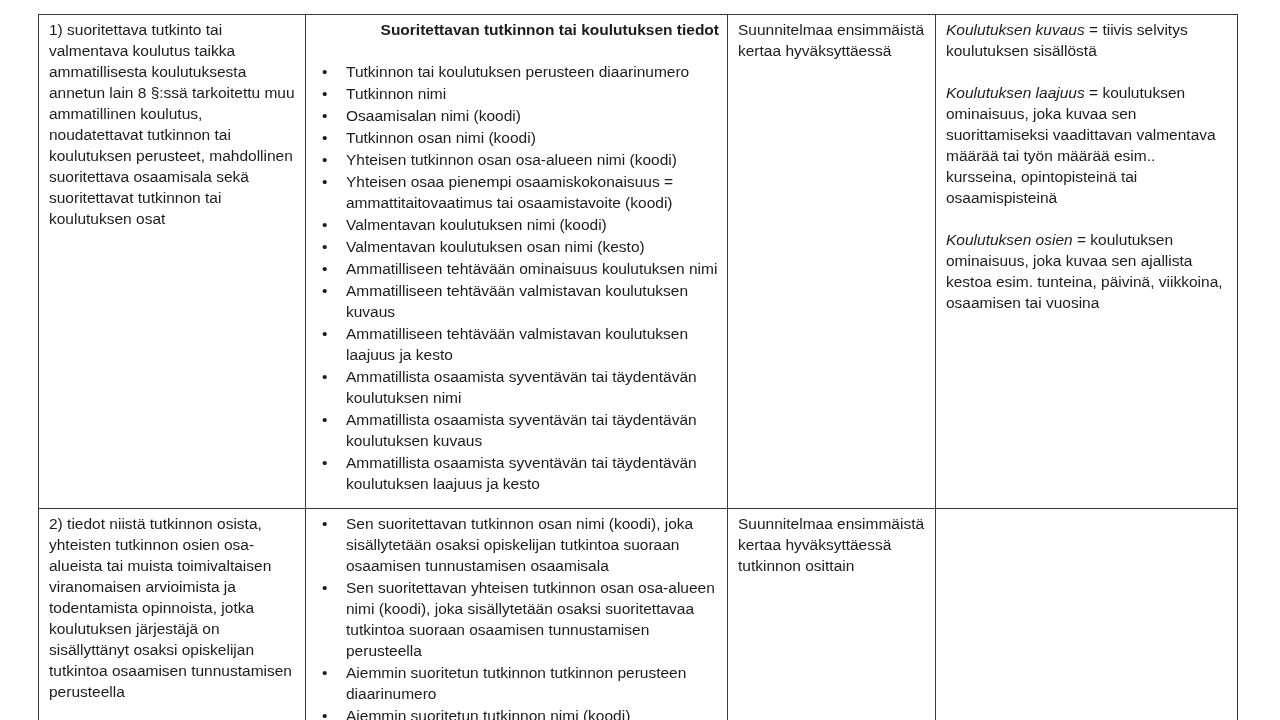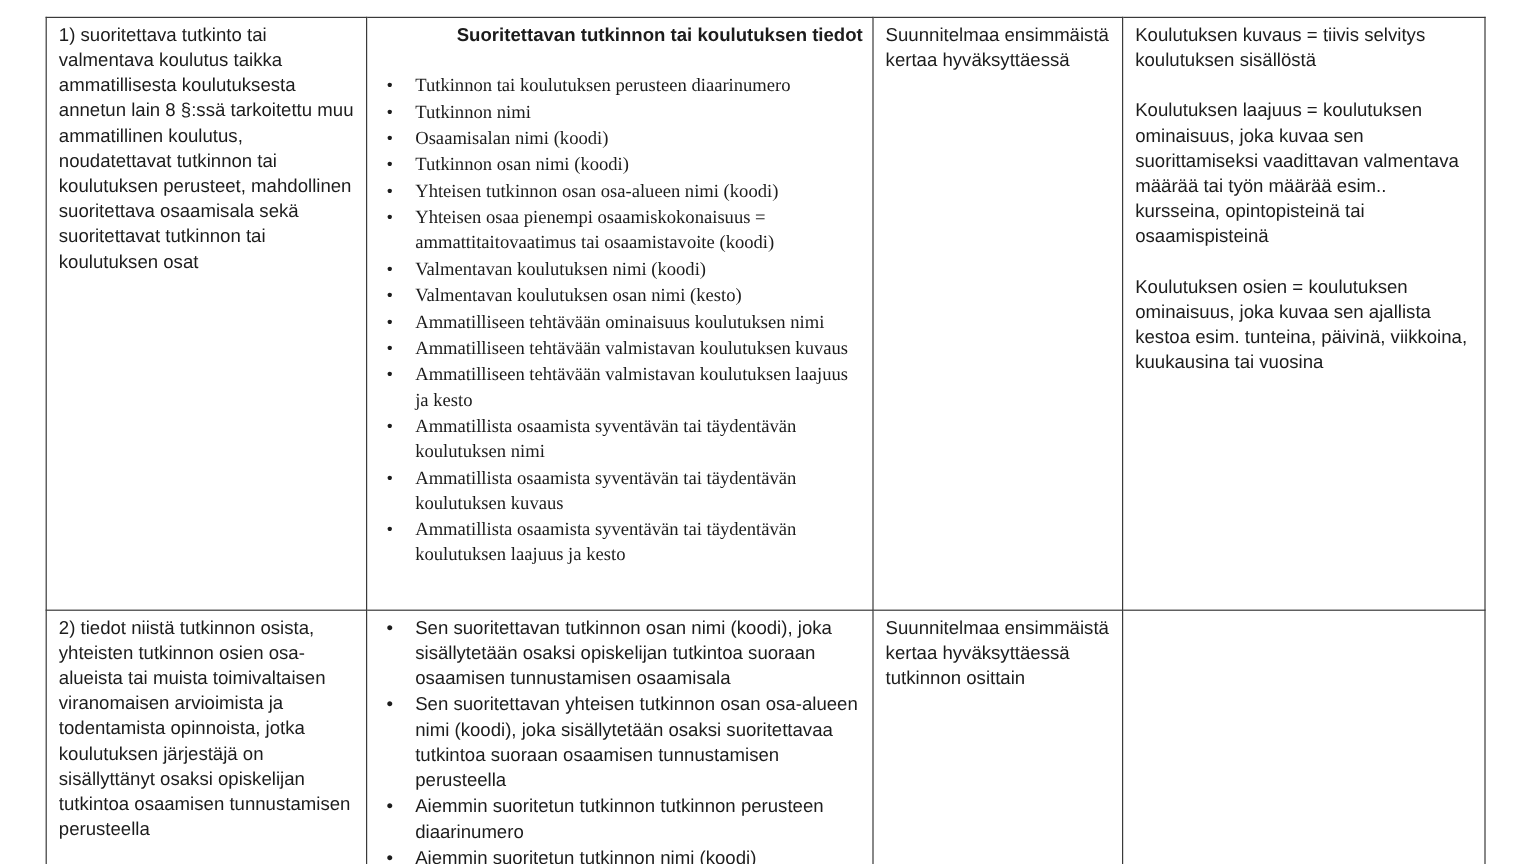--- a/index.html
+++ b/index.html
@@ -25,36 +25,36 @@
     padding: 4px 8px 4px 10px;
     overflow: hidden;
   }
   tr.row-1 td { height: 494px; }
   tr.row-2 td { height: 400px; }
   .cell-heading { font-weight: bold; text-align: right; }
   ul.bullet-list {
     list-style: none;
     margin: 0; padding: 0;
   }
-  ul.bullet-list.gap-top { margin-top: 21px; font-family: Liberation Serif, serif; }
+  ul.bullet-list.gap-top { margin-top: 21px; }
   ul.bullet-list li {
     position: relative;
     padding-left: 30px;
     margin: 0 0 1px 0;
   }
   ul.bullet-list li::before {
     content: "\2022";
     position: absolute;
     left: 6px;
     top: 0;
     font-size: 15.5px;
   }
   .def-para { margin: 0 0 21px 0; }
   .def-para:last-child { margin-bottom: 0; }
-  .def-term { }
+  .def-term { font-style: italic; }
 </style>
 </head>
 <body>
 
 <table class="doc-table">
   <colgroup>
     <col style="width:267px">
     <col style="width:422px">
     <col style="width:208px">
     <col style="width:302px">
@@ -82,21 +82,21 @@
           <li>Ammatillista osaamista syventävän tai täydentävän koulutuksen kuvaus</li>
           <li>Ammatillista osaamista syventävän tai täydentävän koulutuksen laajuus ja kesto</li>
         </ul>
       </td>
       <td>
         <div>Suunnitelmaa ensimmäistä kertaa hyväksyttäessä</div>
       </td>
       <td>
         <p class="def-para"><span class="def-term">Koulutuksen kuvaus</span><span> = tiivis selvitys koulutuksen sisällöstä</span></p>
         <p class="def-para"><span class="def-term">Koulutuksen laajuus</span><span> = koulutuksen ominaisuus, joka kuvaa sen suorittamiseksi vaadittavan valmentava määrää tai työn määrää esim.. kursseina, opintopisteinä tai osaamispisteinä</span></p>
-        <p class="def-para"><span class="def-term">Koulutuksen osien</span><span> = koulutuksen ominaisuus, joka kuvaa sen ajallista kestoa esim. tunteina, päivinä, viikkoina, kuukausina tai vuosina</span></p>
+        <p class="def-para"><span class="def-term">Koulutuksen osien</span><span> = koulutuksen ominaisuus, joka kuvaa sen ajallista kestoa esim. tunteina, päivinä, viikkoina, osaamisen tai vuosina</span></p>
       </td>
     </tr>
     <tr class="row-2">
       <td>
         <div>2) tiedot niistä tutkinnon osista, yhteisten tutkinnon osien osa-alueista tai muista toimivaltaisen viranomaisen arvioimista ja todentamista opinnoista, jotka koulutuksen järjestäjä on sisällyttänyt osaksi opiskelijan tutkintoa osaamisen tunnustamisen perusteella</div>
       </td>
       <td>
         <ul class="bullet-list">
           <li>Sen suoritettavan tutkinnon osan nimi (koodi), joka sisällytetään osaksi opiskelijan tutkintoa suoraan osaamisen tunnustamisen osaamisala</li>
           <li>Sen suoritettavan yhteisen tutkinnon osan osa-alueen nimi (koodi), joka sisällytetään osaksi suoritettavaa tutkintoa suoraan osaamisen tunnustamisen perusteella</li>

